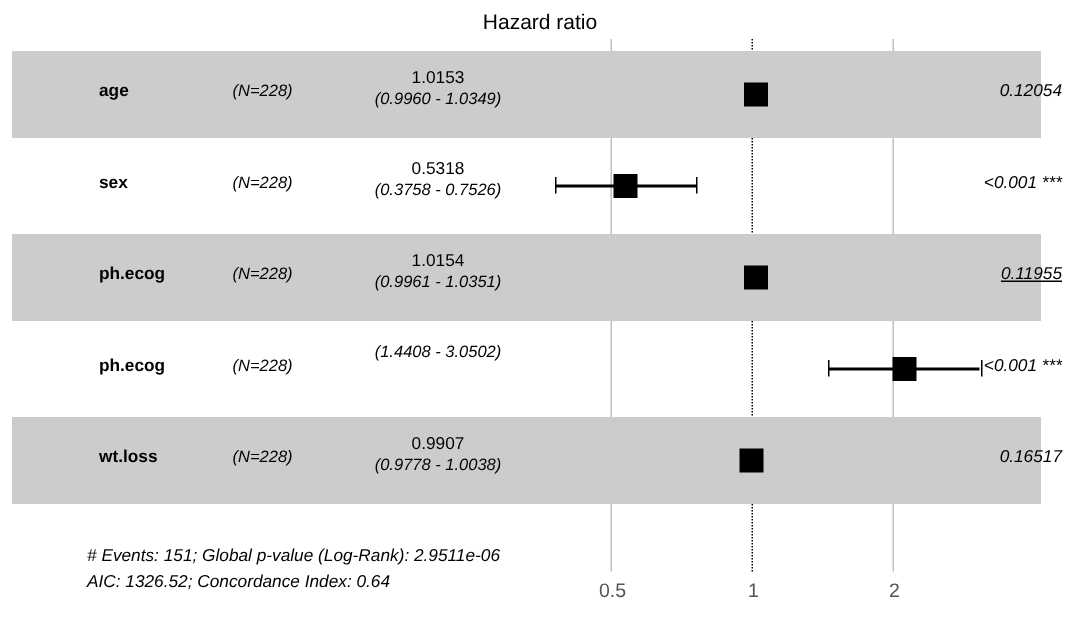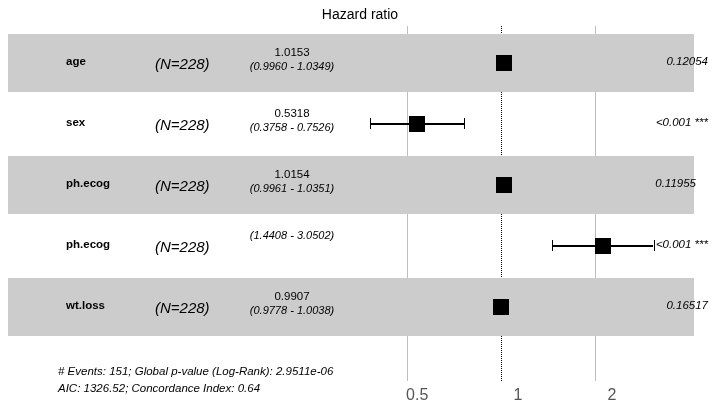--- a/index.html
+++ b/index.html
@@ -38,34 +38,34 @@
     background: #bfbfbf;
     width: 1px;
   }
   .ref-line {
     position: absolute;
     width: 0;
     border-left: 1px dotted #000;
   }
   .tick-label {
     position: absolute;
-    font-size: 16px;
+    font-size: 13px;
     color: #555;
-    text-align: right;
+    text-align: center;
     width: 40px;
   }
   .row-var {
     position: absolute;
     font-size: 11.5px;
     font-weight: bold;
     color: #000;
   }
   .row-n {
     position: absolute;
-    font-size: 15px;
+    font-size: 11px;
     font-style: italic;
     color: #000;
   }
   .row-est {
     position: absolute;
     width: 140px;
     text-align: center;
     font-size: 11.5px;
     color: #000;
     line-height: 1.18;
@@ -137,21 +137,21 @@
     <div class="point" style="left: 408.711px; top: 116px; width: 16px; height: 16px;"></div>
     <div class="row-p" style="left: 588px; top: 116px;">&lt;0.001 ***</div>
     <div class="band" style="top: 156px; height: 58px;"></div>
     <div class="row-var" style="left: 66px; top: 177px;">ph.ecog</div>
     <div class="row-n" style="left: 155px; top: 177px;">(N=228)</div>
     <div class="row-est" style="left: 222px; top: 168px;">
       <div>1.0154</div>
       <div class="ci">(0.9961 - 1.0351)</div>
     </div>
     <div class="point" style="left: 496.39px; top: 177px; width: 16px; height: 16px;"></div>
-    <div class="row-p" style="left: 576px; top: 177px;">0.11955</div>
+    <div class="row-p" style="left: 588px; top: 177px; text-decoration: underline;">0.11955</div>
     <div class="row-var" style="left: 66px; top: 238px;">ph.ecog</div>
     <div class="row-n" style="left: 155px; top: 238px;">(N=228)</div>
     <div class="row-est" style="left: 222px; top: 229px;">
       <div class="ci">(1.4408 - 3.0502)</div>
     </div>
     <div class="ci-bar" style="left: 551.826px; width: 101.674px; top: 245px;"></div>
     <div class="ci-cap" style="left: 551.826px; top: 240px;"></div>
     <div class="ci-cap" style="left: 653.501px; top: 240px;"></div>
     <div class="point" style="left: 594.666px; top: 238px; width: 16px; height: 16px;"></div>
     <div class="row-p" style="left: 588px; top: 238px;">&lt;0.001 ***</div>

